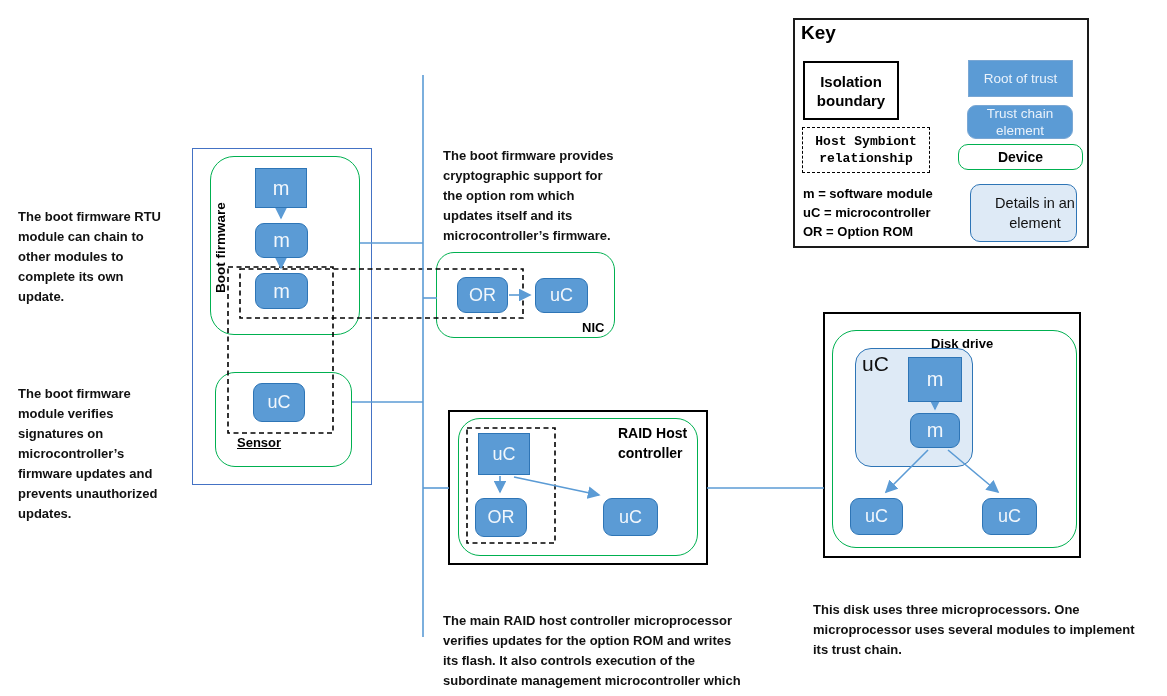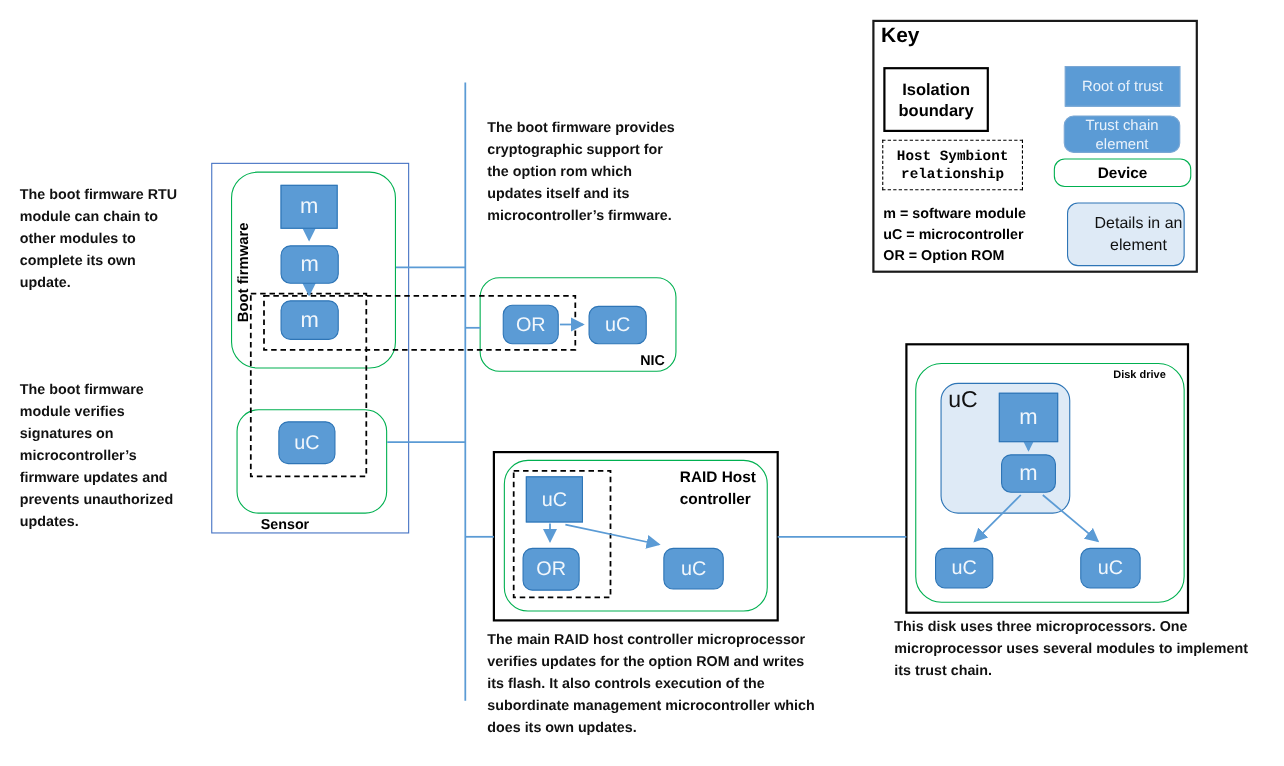--- a/index.html
+++ b/index.html
@@ -17,21 +17,21 @@
   .detail-area{background:var(--light-blue);border:1.5px solid var(--dark-blue);border-radius:16px;}
 
   
   .mod{background:var(--accent-blue);border:1px solid var(--dark-blue);
        display:flex;align-items:center;justify-content:center;
        color:#f2f7fc;font-size:20px;}
   .mod.round{border-radius:9px;}
   .mod.small{font-size:18px;}
 
   
-  .note{font-size:13px;font-weight:bold;line-height:20px;color:#111;}
+  .note{font-size:13px;font-weight:bold;line-height:20px;color:#111;margin-top:40px;}
   .devlabel{font-size:13px;font-weight:bold;color:#000;white-space:nowrap;}
   .vlabel{writing-mode:vertical-rl;transform:rotate(180deg);
           font-size:13.5px;font-weight:bold;text-align:center;white-space:nowrap;}
 
   
   .key-box{border:2px solid #1a1a1a;background:#fff;}
   .key-title{font-size:19px;font-weight:bold;}
   .key-iso{border:2px solid #000;display:flex;align-items:center;justify-content:center;
            text-align:center;font-size:15px;font-weight:bold;line-height:19px;}
   .key-dash{border:1.6px dashed #000;display:flex;align-items:center;justify-content:center;
@@ -98,32 +98,32 @@
   <line x1="948" y1="450" x2="998" y2="492" marker-end="url(#arr)"></line>
 </svg>
 
 <div class="abs layer3 vlabel" style="left:213px;top:165px;height:165px;width:18px;">Boot firmware</div>
 
 <div class="abs layer3 mod" style="left:255px;top:168px;width:52px;height:40px;">m</div>
 <div class="abs layer3 mod round" style="left:255px;top:223px;width:53px;height:35px;">m</div>
 <div class="abs layer3 mod round" style="left:255px;top:273px;width:53px;height:36px;">m</div>
 
 <div class="abs layer3 mod round small" style="left:253px;top:383px;width:52px;height:39px;">uC</div>
-<div class="abs layer3 devlabel" style="left:237px;top:469px;">Sensor</div>
+<div class="abs layer3 devlabel" style="left:237px;top:435px;text-decoration:underline;">Sensor</div>
 
 <div class="abs layer3 mod round small" style="left:457px;top:277px;width:51px;height:36px;">OR</div>
 <div class="abs layer3 mod round small" style="left:535px;top:278px;width:53px;height:35px;">uC</div>
 <div class="abs layer3 devlabel" style="left:582px;top:320px;">NIC</div>
 
 <div class="abs layer3 devlabel" style="left:618px;top:423px;width:82px;font-size:14px;line-height:20px;white-space:normal;">RAID Host controller</div>
 <div class="abs layer3 mod small" style="left:478px;top:433px;width:52px;height:42px;">uC</div>
 <div class="abs layer3 mod round small" style="left:475px;top:498px;width:52px;height:39px;">OR</div>
 <div class="abs layer3 mod round small" style="left:603px;top:498px;width:55px;height:38px;">uC</div>
 
-<div class="abs layer3 devlabel" style="left:1012px;top:336px;font-size:10px;text-align:center;">Disk drive</div>
+<div class="abs layer3 devlabel" style="left:931px;top:336px;font-size:13px;text-align:center;">Disk drive</div>
 <div class="abs layer3" style="left:862px;top:352px;font-size:21px;color:#111;">uC</div>
 <div class="abs layer3 mod" style="left:908px;top:357px;width:54px;height:45px;">m</div>
 <div class="abs layer3 mod round" style="left:910px;top:413px;width:50px;height:35px;">m</div>
 <div class="abs layer3 mod round small" style="left:850px;top:498px;width:53px;height:37px;">uC</div>
 <div class="abs layer3 mod round small" style="left:982px;top:498px;width:55px;height:37px;">uC</div>
 
 <div class="abs layer4 note" style="left:18px;top:167px;width:150px;">The boot firmware RTU module can chain to other modules to complete its own update.</div>
 <div class="abs layer4 note" style="left:18px;top:344px;width:158px;">The boot firmware module verifies signatures on microcontroller’s firmware updates and prevents unauthorized updates.</div>
 <div class="abs layer4 note" style="left:443px;top:106px;width:178px;">The boot firmware provides cryptographic support for the option rom which updates itself and its microcontroller’s firmware.</div>
 <div class="abs layer4 note" style="left:443px;top:571px;width:300px;">The main RAID host controller microprocessor verifies updates for the option ROM and writes its flash. It also controls execution of the subordinate management microcontroller which does its own updates.</div>

